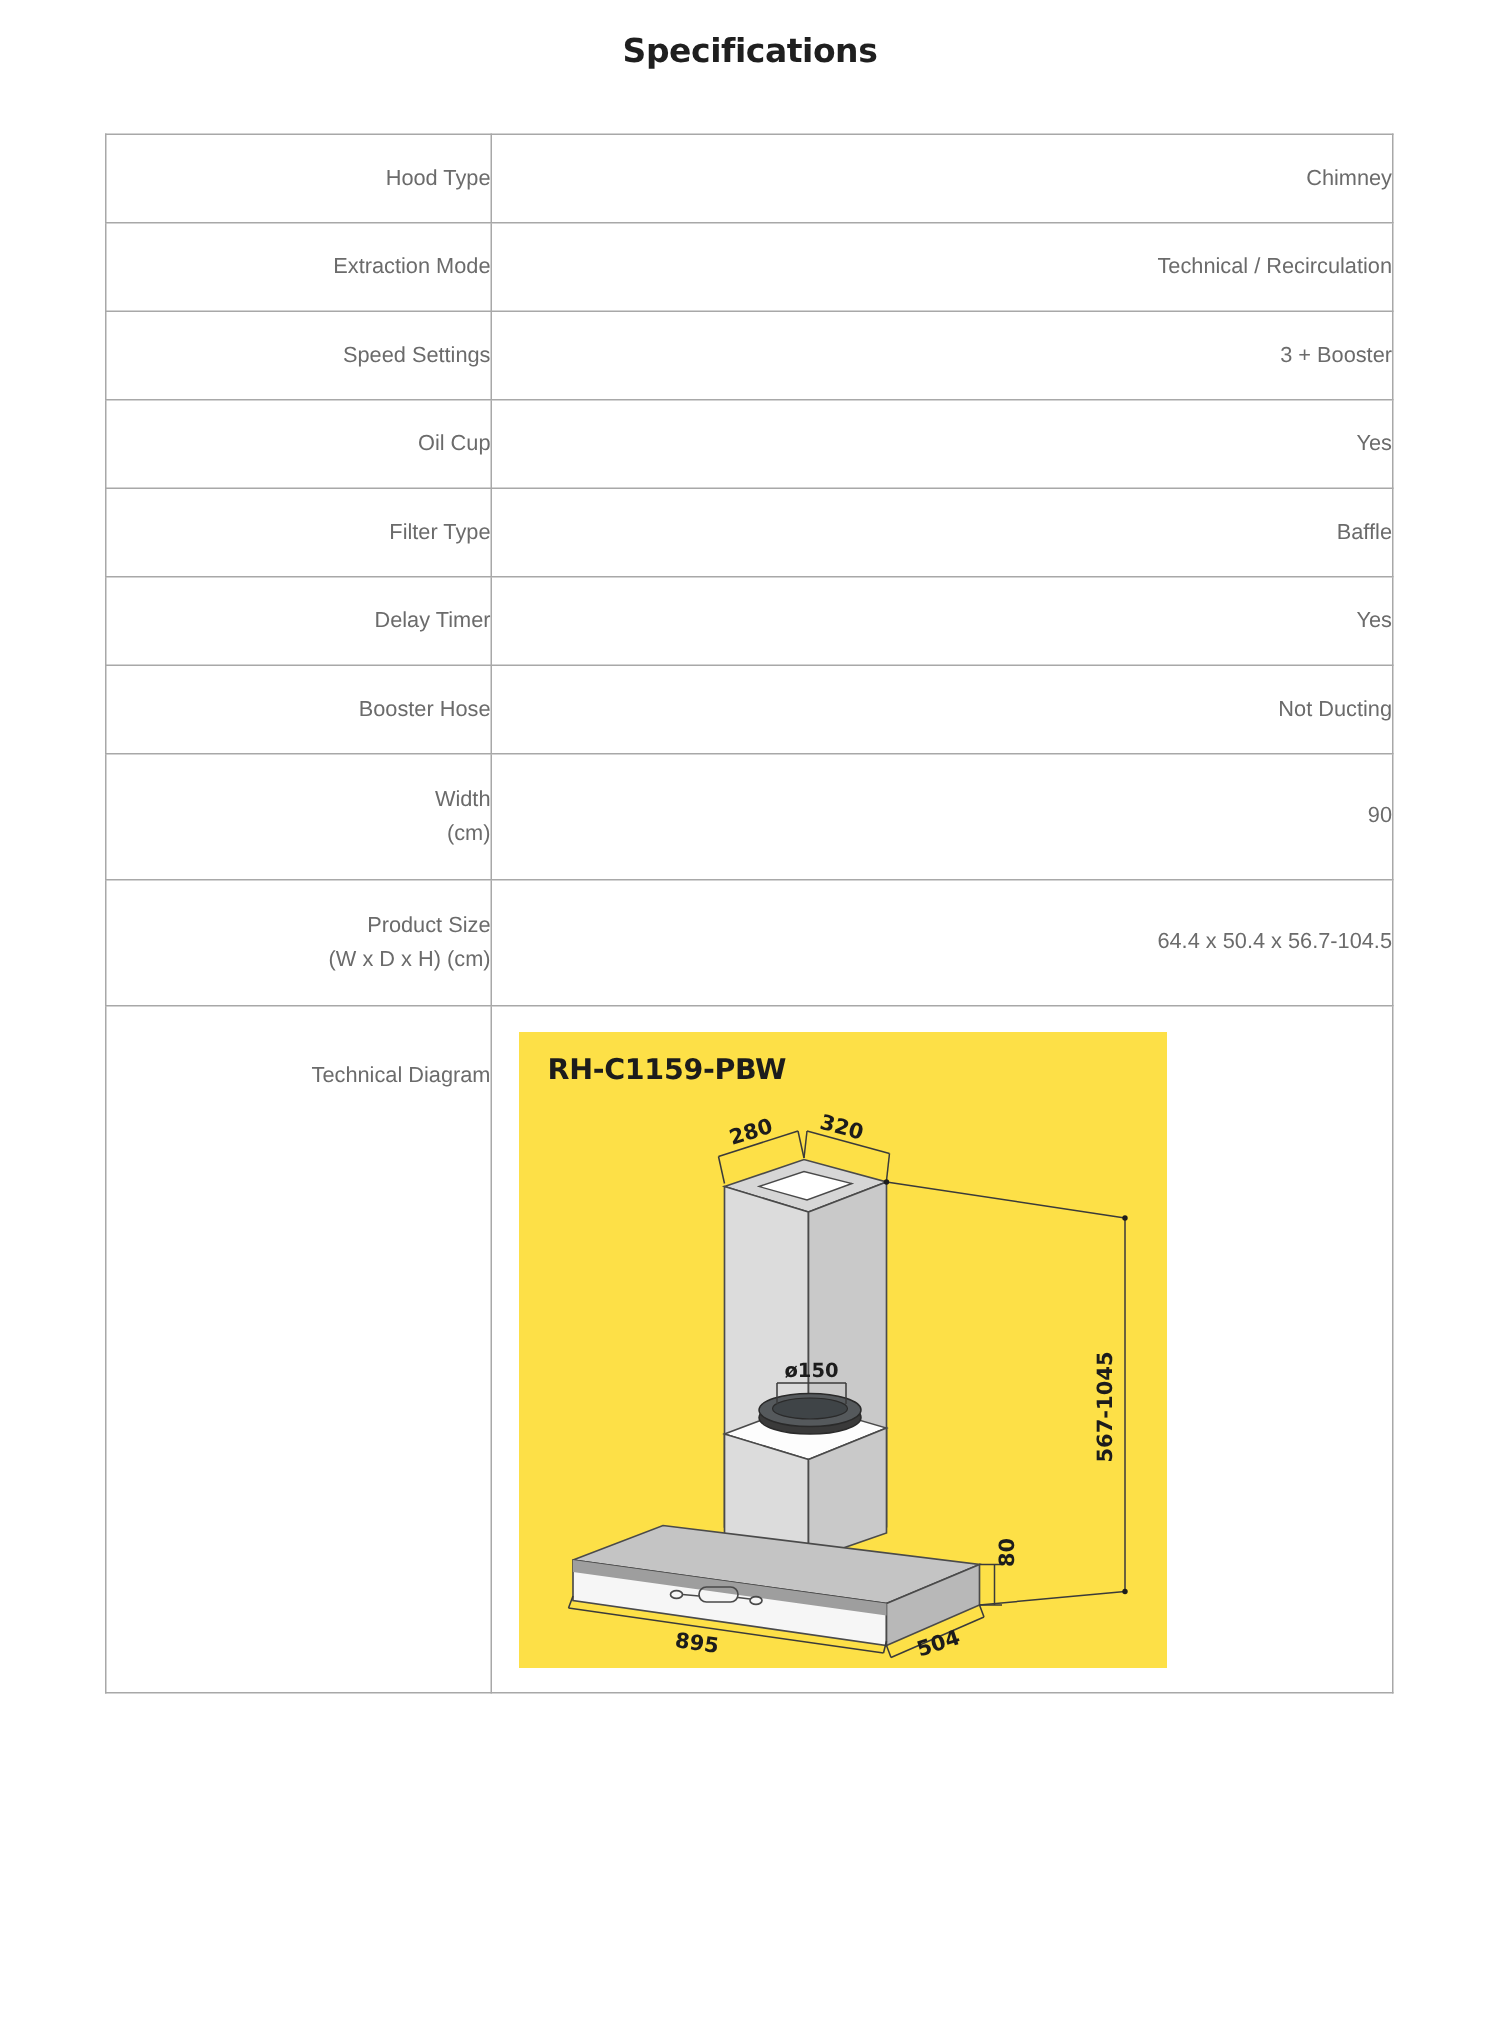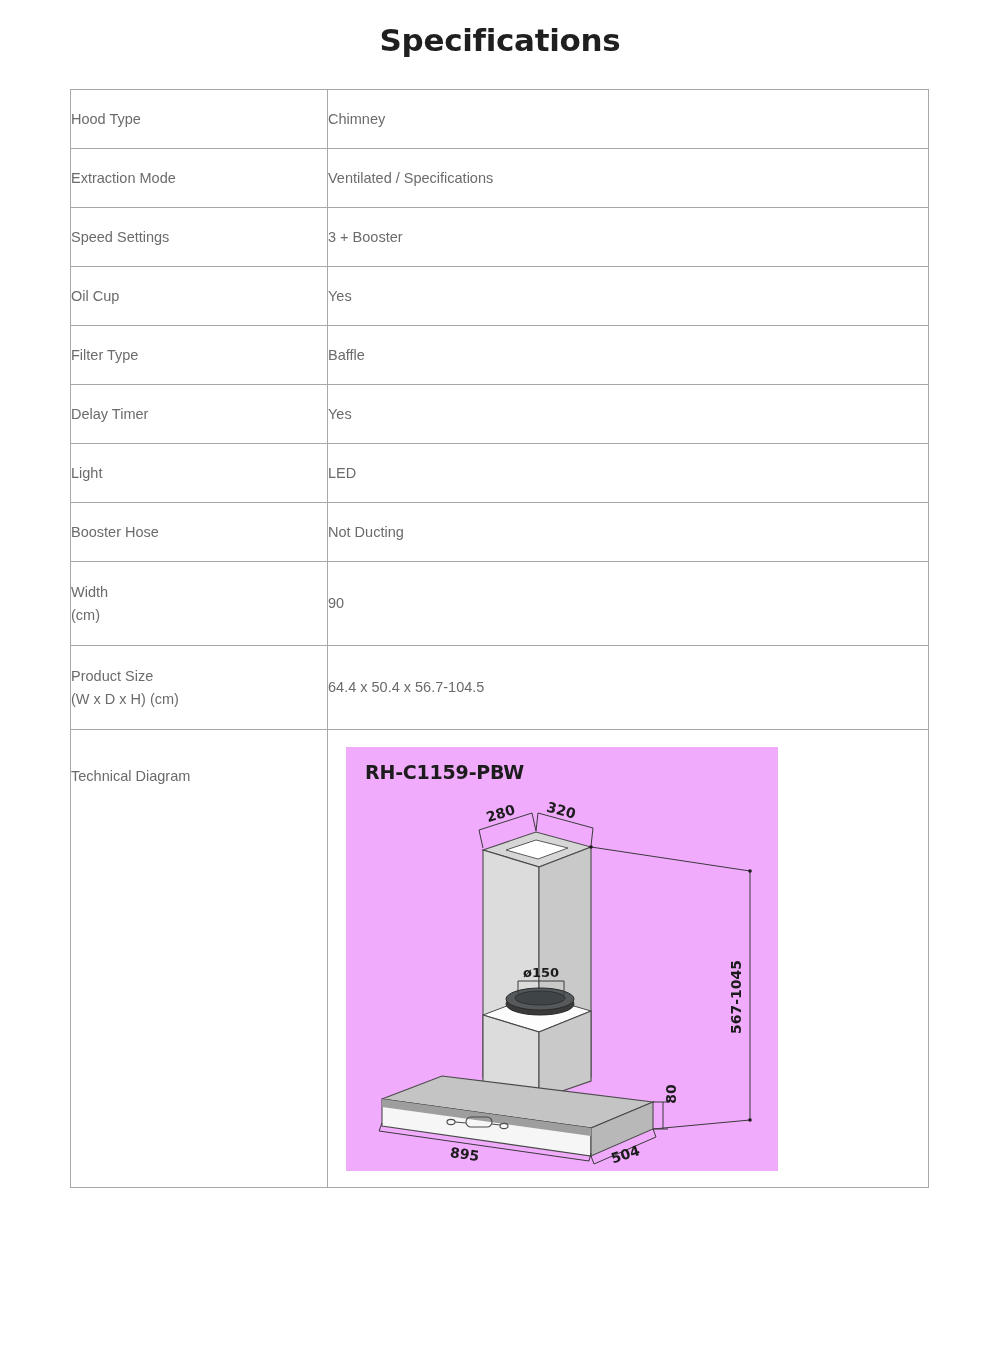--- a/index.html
+++ b/index.html
@@ -18,40 +18,40 @@
     width: 1000px;
     height: 1358px;
     box-sizing: border-box;
   }
   .page-title {
     position: absolute;
     top: 22px;
     left: 0;
     width: 1000px;
     text-align: center;
-    font-size: 31px;
+    font-size: 22px;
     font-weight: 700;
     color: #1f1f1f;
     letter-spacing: -0.3px;
     font-family: "DejaVu Sans", sans-serif;
   }
   .spec-table {
     position: absolute;
     left: 70px;
     top: 89px;
     width: 858px;
     border-collapse: collapse;
     table-layout: fixed;
   }
   .spec-table td {
     border: 1.5px solid #a8a8a8;
     color: #6b6b6b;
     font-size: 14.5px;
     line-height: 1.55;
-    text-align: left;
+    text-align: right;
     vertical-align: middle;
     padding: 0;
   }
   .col-label { width: 257px; }
   .col-value { width: 601px; }
 
   tr.r-std td { height: 58px; }
   tr.r-tall td { height: 83px; }
 
   td.label-cell .sub { display: block; }
@@ -64,21 +64,21 @@
     vertical-align: top;
     padding: 0;
     height: 457px;
   }
 
   .diagram-panel {
     position: relative;
     margin: 17px 0 0 18px;
     width: 432px;
     height: 424px;
-    background: #f0abfc;
+    background: #fde047;
     overflow: hidden;
   }
   .diagram-model {
     position: absolute;
     left: 19px;
     top: 11px;
     font-size: 19px;
     font-weight: 700;
     color: #1c1c1c;
     letter-spacing: -0.2px;
@@ -112,21 +112,21 @@
           <span>Hood Type</span>
         </td>
         <td class="value-cell">Chimney</td>
       </tr>
 
 
       <tr class="r-std">
         <td class="label-cell">
           <span>Extraction Mode</span>
         </td>
-        <td class="value-cell">Ventilated / Specifications</td>
+        <td class="value-cell">Technical / Recirculation</td>
       </tr>
 
       <tr class="r-std">
         <td class="label-cell">
           <span>Speed Settings</span>
         </td>
         <td class="value-cell">3 + Booster</td>
       </tr>
 
       <tr class="r-std">
@@ -144,26 +144,20 @@
       </tr>
 
 
       <tr class="r-std">
         <td class="label-cell">
           <span>Delay Timer</span>
         </td>
         <td class="value-cell">Yes</td>
       </tr>
 
-      <tr class="r-std">
-        <td class="label-cell">
-          <span>Light</span>
-        </td>
-        <td class="value-cell">LED</td>
-      </tr>
 
       <tr class="r-std">
         <td class="label-cell">
           <span>Booster Hose</span>
         </td>
         <td class="value-cell">Not Ducting</td>
       </tr>
 
       <tr class="r-tall">
         <td class="label-cell">

